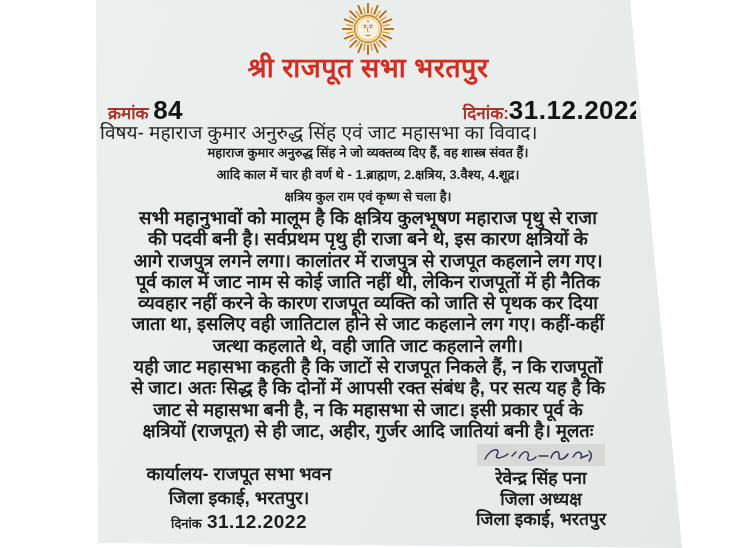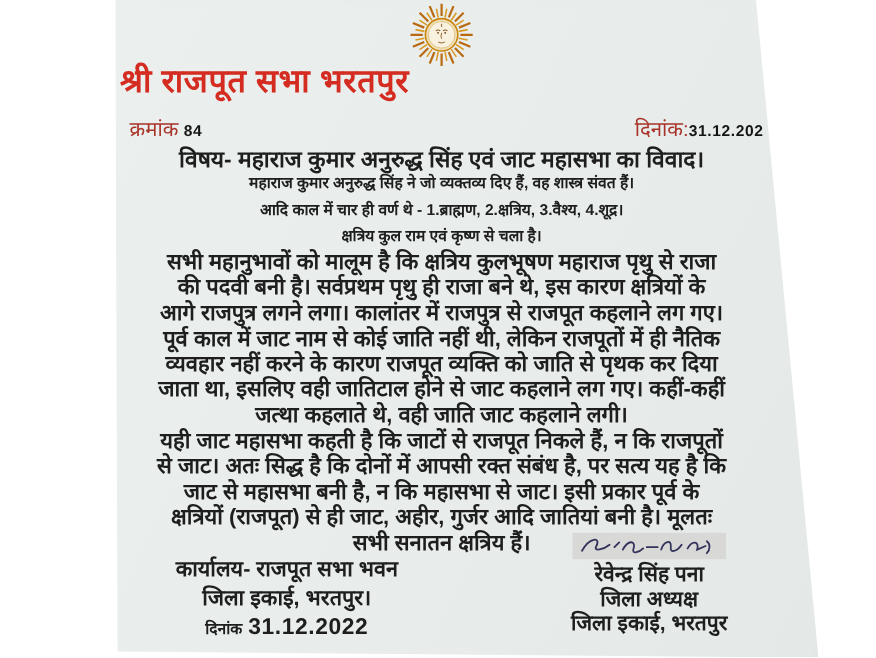--- a/index.html
+++ b/index.html
@@ -17,30 +17,30 @@
     clip-path:polygon(0 0,534px 0,586px 548px,2px 543px);
     box-shadow:inset -8px 0 10px -8px rgba(0,0,0,.18);
   }
   .content{
     position:absolute;left:100px;top:0;width:536px;height:548px;
     overflow:hidden;color:#1e1e1e;
   }
   .logo-row{position:absolute;left:0;top:2px;width:100%;display:flex;justify-content:center;}
   .org-title{
     position:absolute;top:48px;left:0;width:100%;
-    text-align:left;color:#d42c20;font-weight:800;font-size:27px;letter-spacing:.5px;
+    text-align:center;color:#d42c20;font-weight:800;font-size:27px;letter-spacing:.5px;
   }
   .meta-row{position:absolute;top:95px;left:0;width:100%;height:24px;}
   .serial{position:absolute;left:8px;top:0;white-space:nowrap;}
   .dateline{position:absolute;right:-8px;top:0;white-space:nowrap;}
-  .meta-label{color:#a8342a;font-weight:400;font-size:17px;}
-  .meta-value{color:#141414;font-weight:800;font-size:13px;letter-spacing:.5px;}
+  .meta-label{color:#a8342a;font-weight:700;font-size:17px;}
+  .meta-value{color:#141414;font-weight:800;font-size:26px;letter-spacing:.5px;}
   .subject{
-    position:absolute;top:119px;left:0;width:100%;text-align:center;
-    font-size:19px;font-weight:700;white-space:nowrap;
+    position:absolute;top:119px;left:0;width:100%;text-align:left;
+    font-size:19px;font-weight:400;white-space:nowrap;
   }
   .intro{position:absolute;top:142px;left:0;width:100%;}
   .intro .line{
     text-align:center;font-size:13px;font-weight:800;
     line-height:22px;white-space:nowrap;
   }
   .bodytext{position:absolute;top:207px;left:0;width:100%;}
   .bodytext .line{
     text-align:center;font-size:18.3px;font-weight:700;
     line-height:21.3px;white-space:nowrap;
@@ -144,21 +144,20 @@
       <div class="line">की पदवी बनी है। सर्वप्रथम पृथु ही राजा बने थे, इस कारण क्षत्रियों के</div>
       <div class="line">आगे राजपुत्र लगने लगा। कालांतर में राजपुत्र से राजपूत कहलाने लग गए।</div>
       <div class="line">पूर्व काल में जाट नाम से कोई जाति नहीं थी, लेकिन राजपूतों में ही नैतिक</div>
       <div class="line">व्यवहार नहीं करने के कारण राजपूत व्यक्ति को जाति से पृथक कर दिया</div>
       <div class="line">जाता था, इसलिए वही जातिटाल होने से जाट कहलाने लग गए। कहीं-कहीं</div>
       <div class="line">जत्था कहलाते थे, वही जाति जाट कहलाने लगी।</div>
       <div class="line">यही जाट महासभा कहती है कि जाटों से राजपूत निकले हैं, न कि राजपूतों</div>
       <div class="line">से जाट। अतः सिद्ध है कि दोनों में आपसी रक्त संबंध है, पर सत्य यह है कि</div>
       <div class="line">जाट से महासभा बनी है, न कि महासभा से जाट। इसी प्रकार पूर्व के</div>
       <div class="line">क्षत्रियों (राजपूत) से ही जाट, अहीर, गुर्जर आदि जातियां बनी है। मूलतः</div>
-      <div class="line">सभी सनातन क्षत्रिय हैं।</div>
     </div>
 
     <div class="office">
       <div class="nowrap">कार्यालय- राजपूत सभा भवन</div>
       <div class="nowrap">जिला इकाई, भरतपुर।</div>
       <div class="nowrap">
         <span class="office-date-label">दिनांक</span>
         <span class="office-date-value">31.12.2022</span>
       </div>
     </div>

